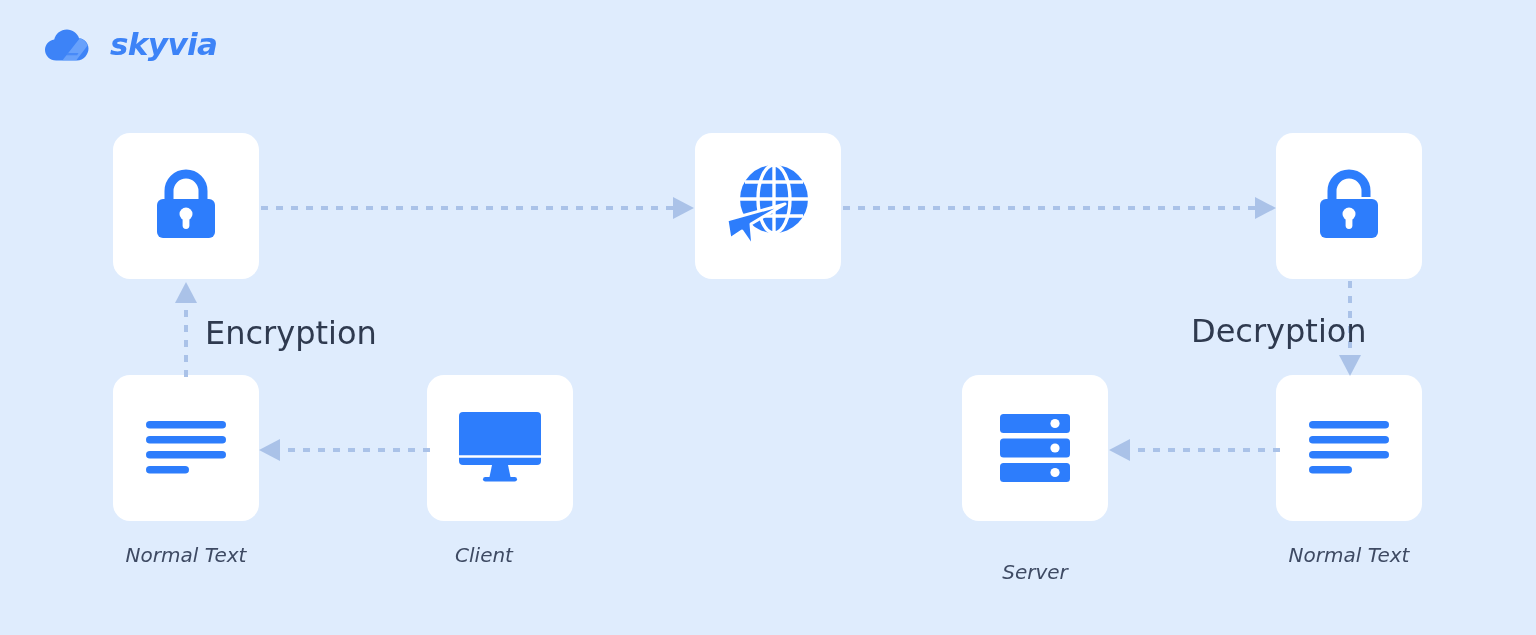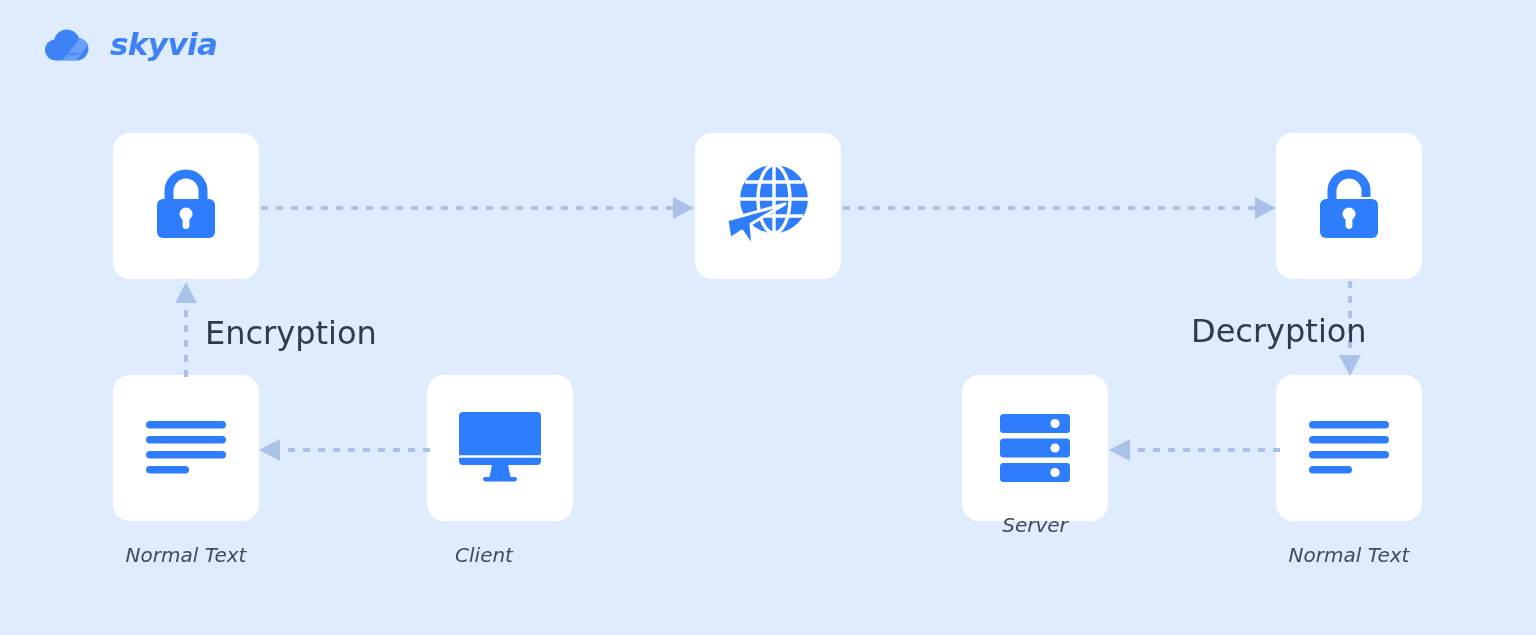--- a/index.html
+++ b/index.html
@@ -224,16 +224,16 @@
       <line x1="12" y1="0" x2="12" y2="74" stroke="#aac2e8" stroke-width="4" stroke-dasharray="7 8"></line>
       <path d="M1 74 L23 74 L12 95 Z" fill="#aac2e8"></path>
     </svg>
   </div>
 
   <div class="proc-label" style="left:205px; top:317px;">Encryption</div>
   <div class="proc-label" style="left:1191px; top:315px;">Decryption</div>
 
   <div class="node-label" style="left:56px; top:545px;">Normal Text</div>
   <div class="node-label" style="left:354px; top:545px;">Client</div>
-  <div class="node-label" style="left:905px; top:515px;">Server</div>
+  <div class="node-label" style="left:905px; top:562px;">Server</div>
   <div class="node-label" style="left:1219px; top:545px;">Normal Text</div>
 
 </div>
 
 </body></html>

